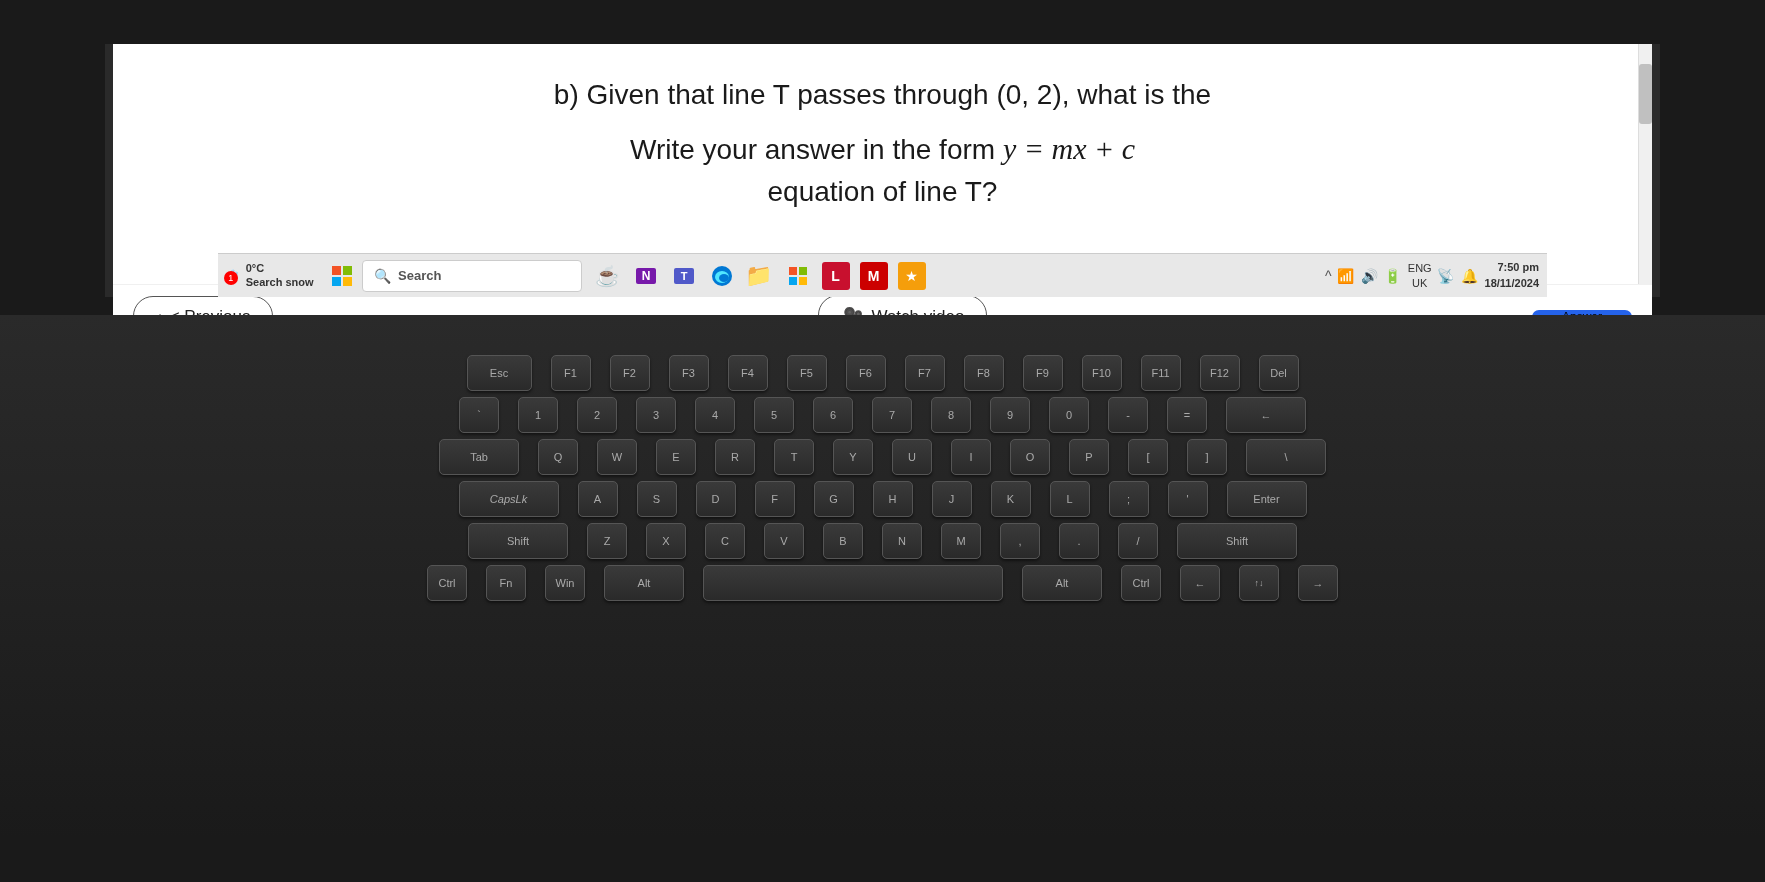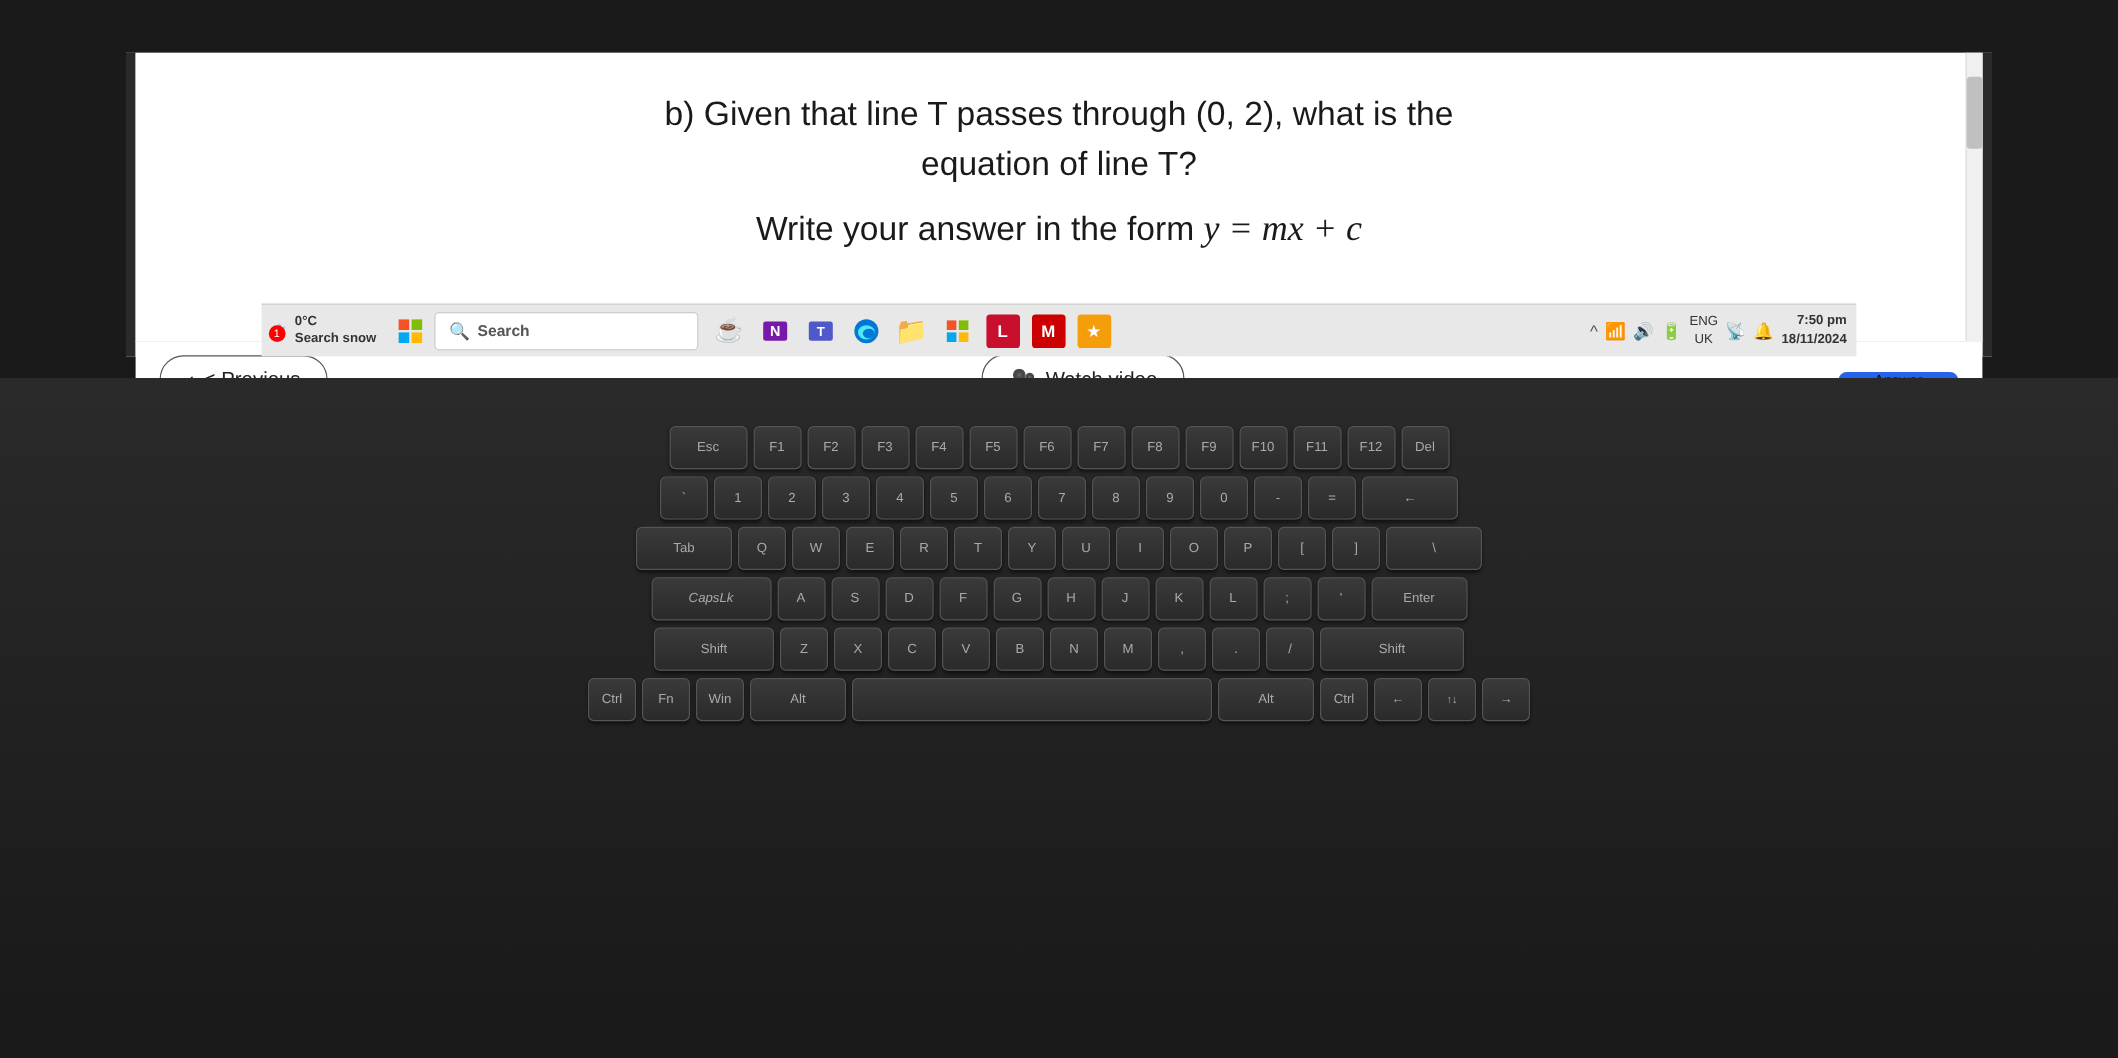--- a/index.html
+++ b/index.html
@@ -239,21 +239,21 @@
       display: flex;
       flex-direction: column;
       align-items: center;
       justify-content: flex-start;
       padding-top: 40px;
       gap: 6px;
     }
 
     .key-row {
       display: flex;
-      gap: 5px;
+      gap: 19px;
     }
 
     .key {
       background: linear-gradient(180deg, #3a3a3a 0%, #2a2a2a 100%);
       border: 1px solid #555;
       border-radius: 5px;
       color: #aaa;
       font-size: 11px;
       display: flex;
       align-items: center;
@@ -358,25 +358,25 @@
 
 <div class="left-bezel"></div>
 
 <div class="right-bezel"></div>
 
 <div class="laptop-screen">
 
   <div class="content-area">
     <div class="question-text">
       <div>b) Given that line T passes through (0, 2), what is the</div>
-      <div>equation of line T?</div>
       <div style="margin-top:10px;">
         <span>Write your answer in the form</span>
         <span style="font-style:italic; font-family: 'Times New Roman', serif; font-size:30px;"> <i>y</i> = <i>mx</i> + <i>c</i></span>
       </div>
+      <div>equation of line T?</div>
     </div>
 
     <div class="scrollbar">
       <div class="scrollbar-thumb"></div>
     </div>
   </div>
 
   <div class="button-row">
     <button class="btn-previous">
       <span>‹</span>

